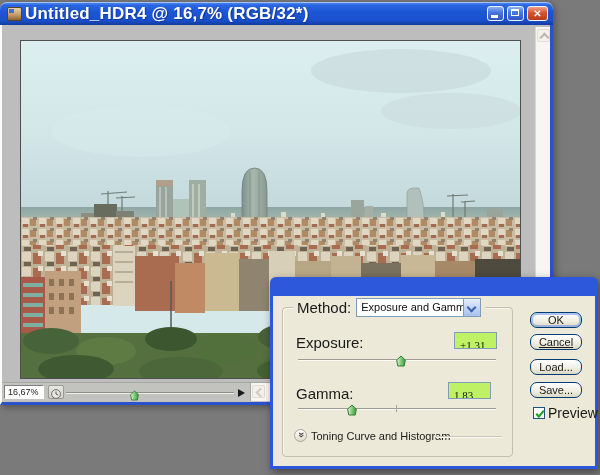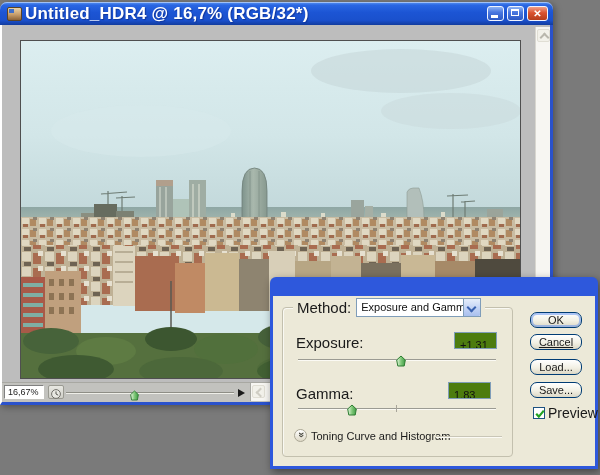--- a/index.html
+++ b/index.html
@@ -110,22 +110,22 @@
   }
   .combo-text{position:absolute;left:4px;top:0;line-height:17px;font-size:11px;color:#111;white-space:nowrap;}
   .combo-btn{
     position:absolute;right:0;top:0;bottom:0;width:16px;
     background:linear-gradient(180deg,#e6eefb 0%,#c5d5f5 50%,#a9c0ee 100%);
     border-left:1px solid #7f9db9;border-radius:0 1px 1px 0;
   }
   .combo-btn::before{content:"";position:absolute;left:4px;top:5px;width:5px;height:5px;border-right:2px solid #3a62b0;border-bottom:2px solid #3a62b0;transform:rotate(45deg);}
   
   .value-box{
-    position:absolute;width:43px;height:17px;box-sizing:border-box;background:#4d7c0f;
-    border:1px solid #7f9db9;font-family:Liberation Sans, sans-serif;font-size:11px;color:#111;
+    position:absolute;width:43px;height:17px;box-sizing:border-box;background:#bef264;
+    border:1px solid #7f9db9;font-family:Liberation Serif, serif;font-size:11px;color:#111;
     padding:8px 0 0 5px;
   }
   .lbl-exposure{position:absolute;left:13px;top:26px;}
   .box-exposure{left:171px;top:24px;}
   .lbl-gamma{position:absolute;left:13px;top:77px;}
   .box-gamma{left:165px;top:74px;}
   
   .slider{position:absolute;left:15px;width:198px;height:14px;}
   .slider-exposure{top:44px;}
   .slider-gamma{top:93px;}

